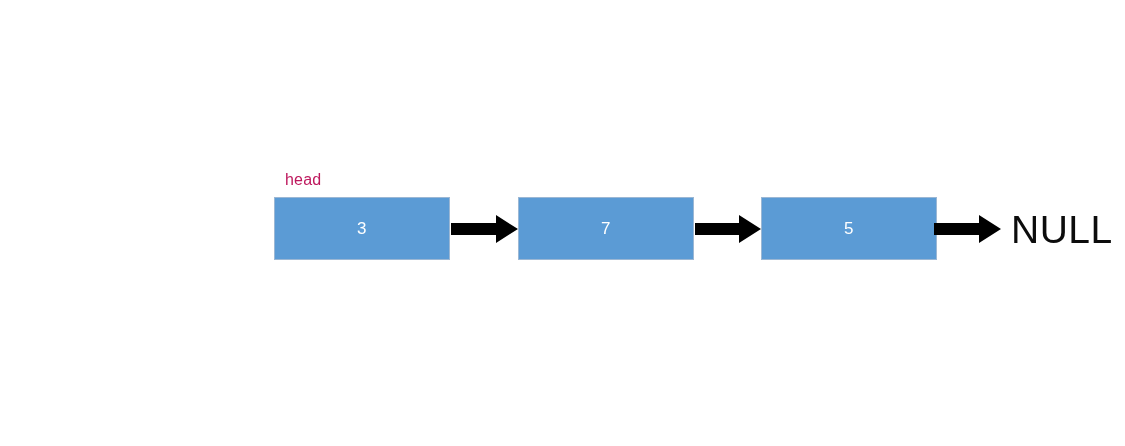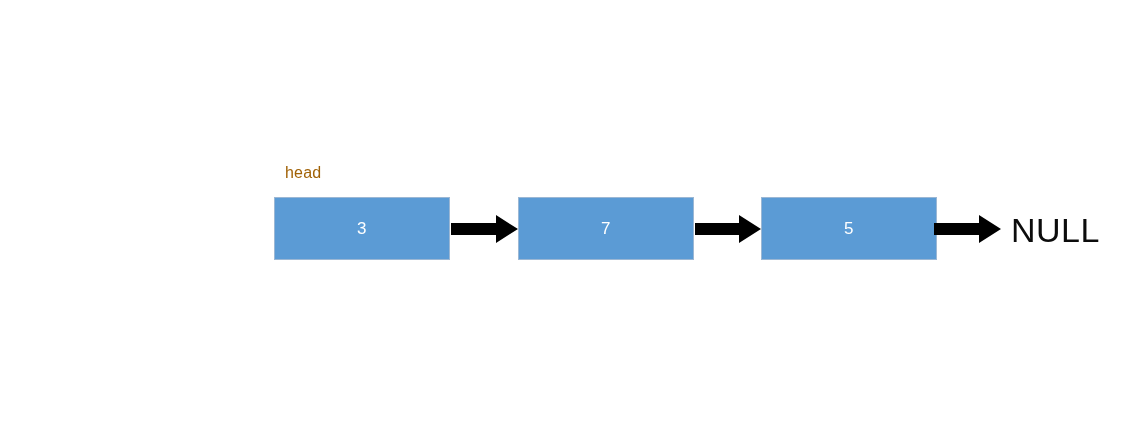--- a/index.html
+++ b/index.html
@@ -16,24 +16,24 @@
     width: 1125px;
     height: 446px;
     background: #ffffff;
     overflow: hidden;
   }
 
   
   .head-label {
     position: absolute;
     left: 285px;
-    top: 163px;
+    top: 170px;
     font-size: 16px;
     line-height: 20px;
-    color: #a16207;
+    color: #be185d;
     letter-spacing: 0.2px;
     white-space: nowrap;
   }
 
   
   .node {
     position: absolute;
     top: 197px;
     width: 176px;
     height: 63px;
@@ -63,21 +63,21 @@
   }
   .arrow-1 { left: 451px; width: 68px; }
   .arrow-2 { left: 695px; width: 67px; }
   .arrow-3 { left: 934px; width: 68px; }
 
   
   .null-label {
     position: absolute;
     left: 1011px;
     top: 210px;
-    font-size: 34px;
+    font-size: 39px;
     line-height: 40px;
     color: #0c0c0c;
     letter-spacing: 0.5px;
     white-space: nowrap;
   }
 </style>
 </head>
 <body>
 
 <div id="canvas">

